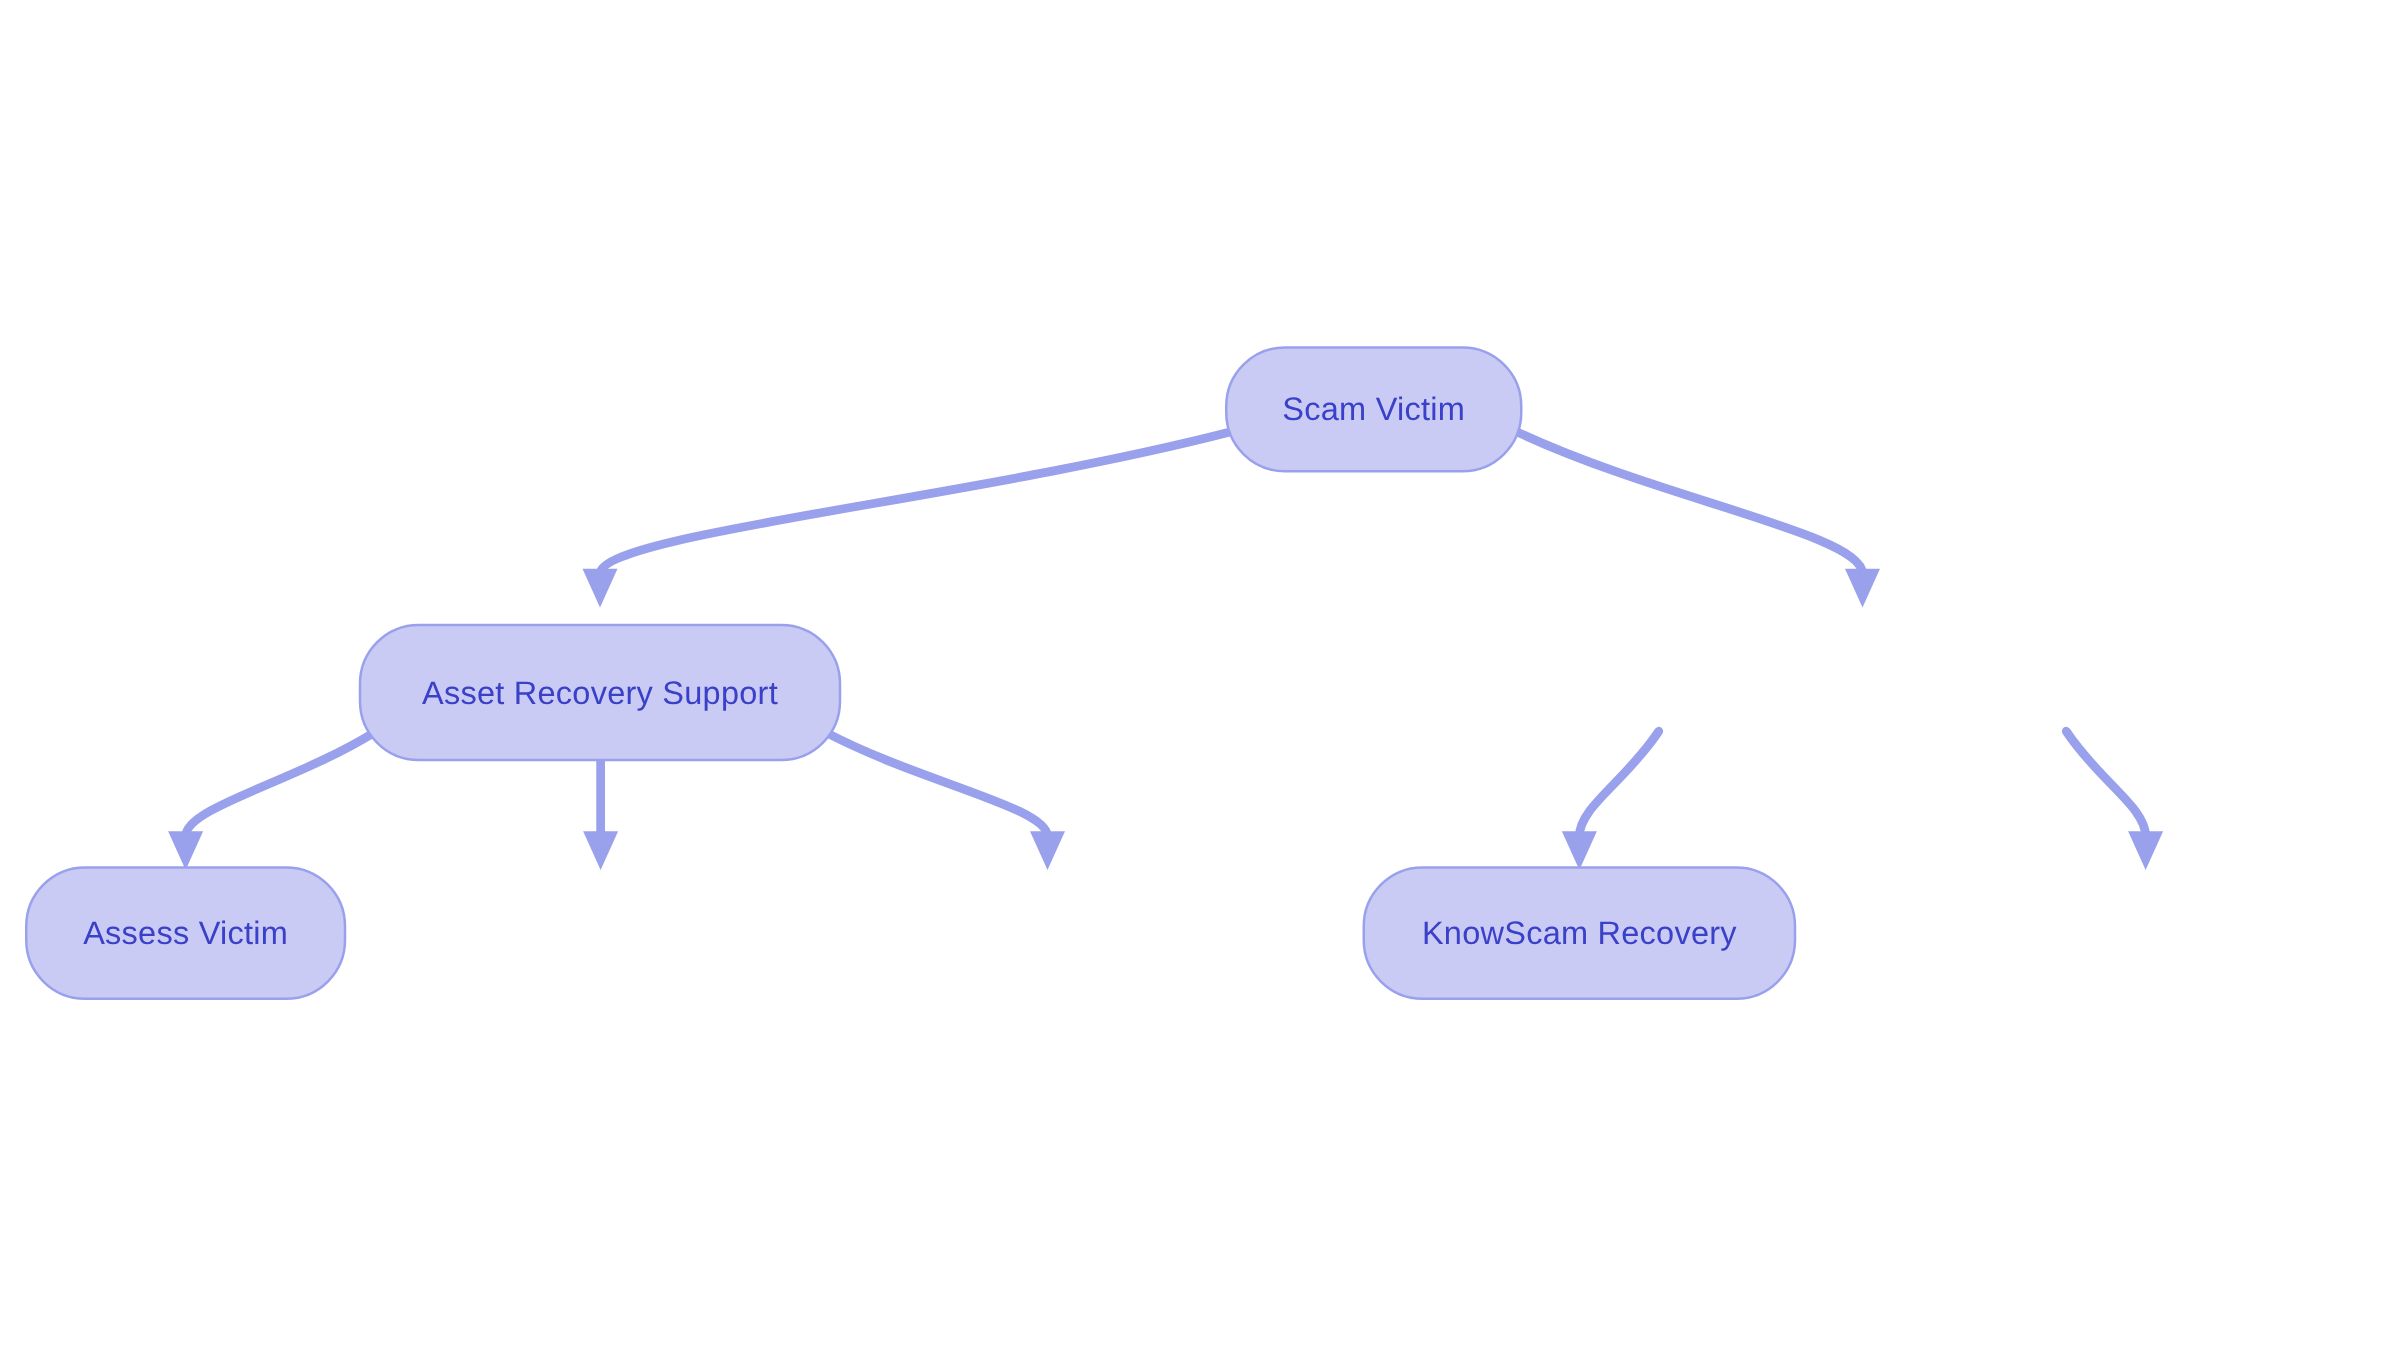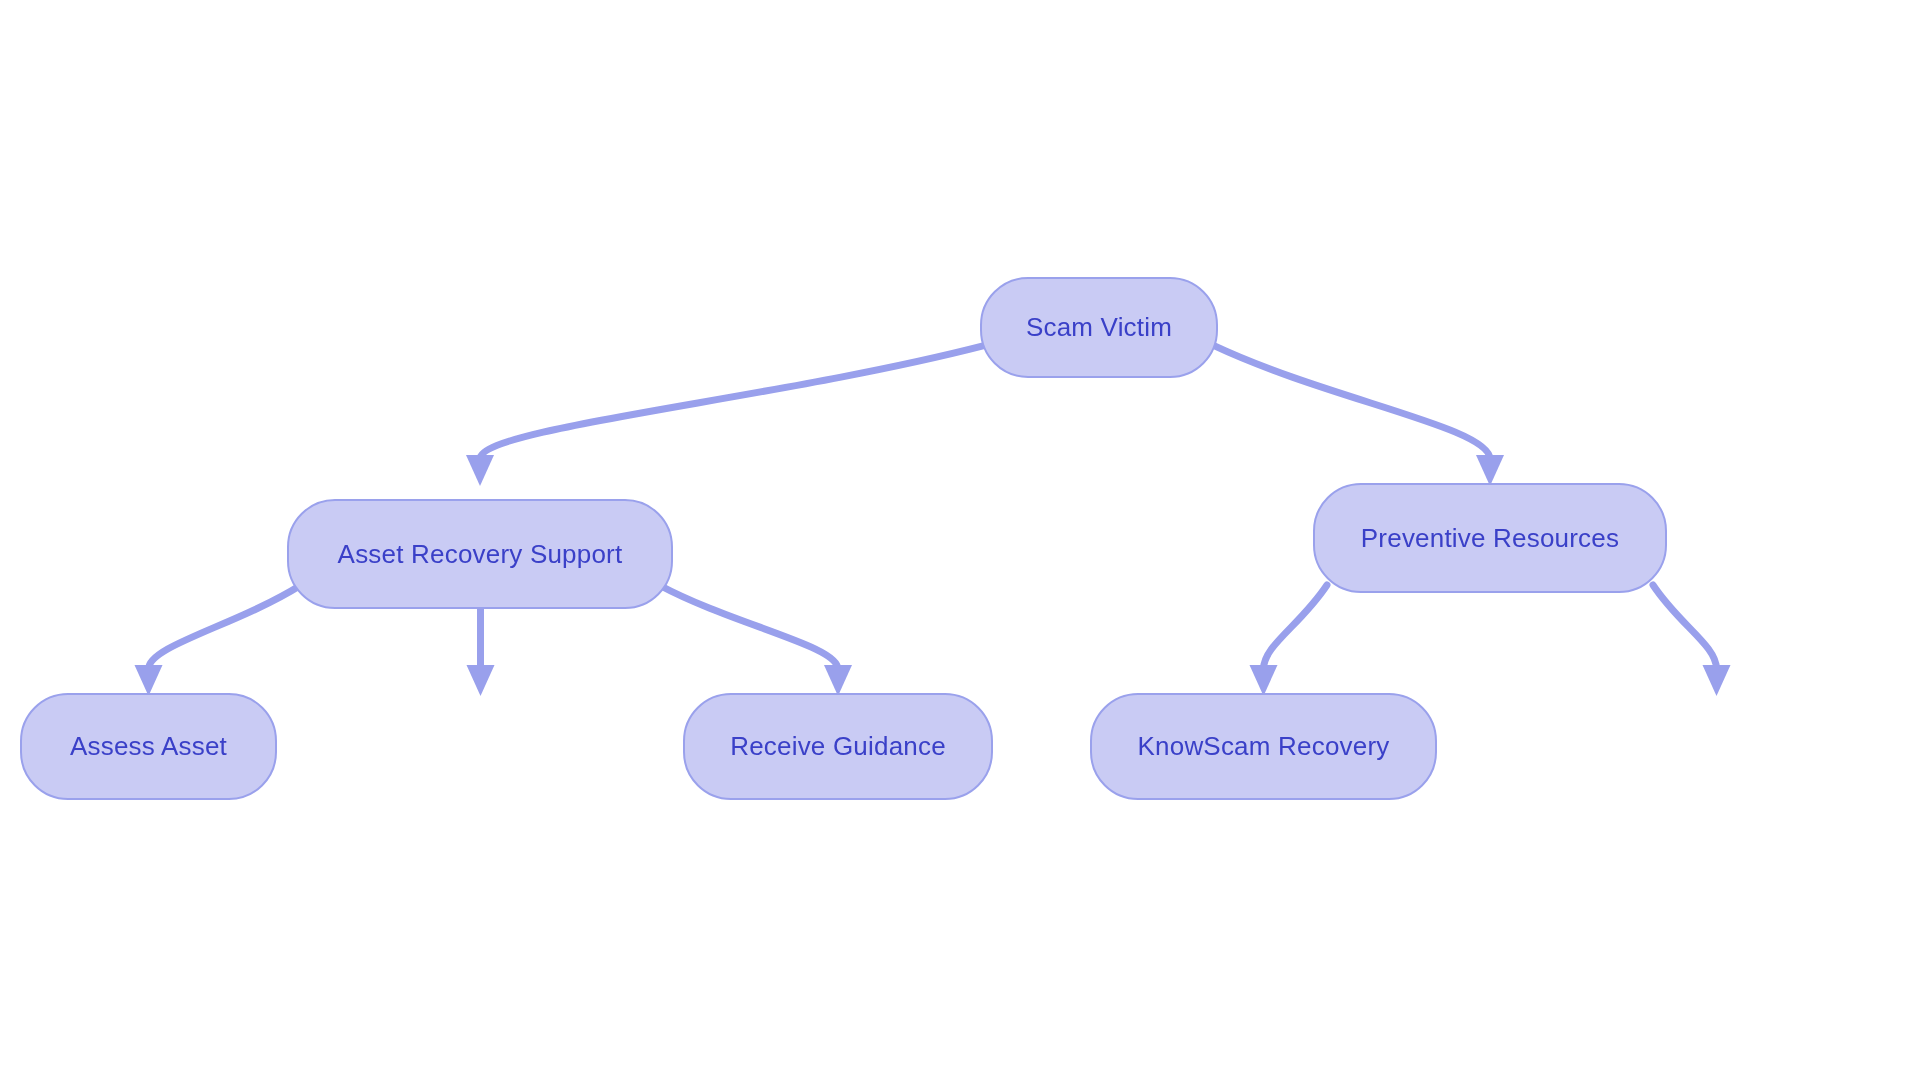--- a/index.html
+++ b/index.html
@@ -63,25 +63,19 @@
       <path d="M 1653 585 C 1679.7 625.3, 1716.5 645.5, 1716.5 669" fill="none" stroke="#99a0ec" stroke-width="7" stroke-linecap="round"></path>
       <polygon points="1702.5,665 1730.5,665 1716.5,696" fill="#99a0ec"></polygon>
     </svg>
 
   <div class="node" style="left: 980px; top: 277px; width: 238px; height: 101px;">
     <span class="label">Scam Victim</span>
   </div>
   <div class="node" style="left: 287px; top: 483px; width: 386px; height: 110px; margin-top: 16px;">
     <span class="label">Asset Recovery Support</span>
   </div>
-  <div class="node" style="left: 1313px; top: 483px; width: 354px; height: 110px;">
-    <span class="label">Preventive Resources</span>
-  </div>
   <div class="node" style="left: 20px; top: 693px; width: 257px; height: 107px;">
-    <span class="label">Assess Asset</span>
-  </div>
-  <div class="node" style="left: 683px; top: 693px; width: 310px; height: 107px;">
-    <span class="label">Receive Guidance</span>
+    <span class="label">Assess Victim</span>
   </div>
   <div class="node" style="left: 1090px; top: 693px; width: 347px; height: 107px;">
     <span class="label">KnowScam Recovery</span>
   </div>
 </div>
 
 </body></html>

